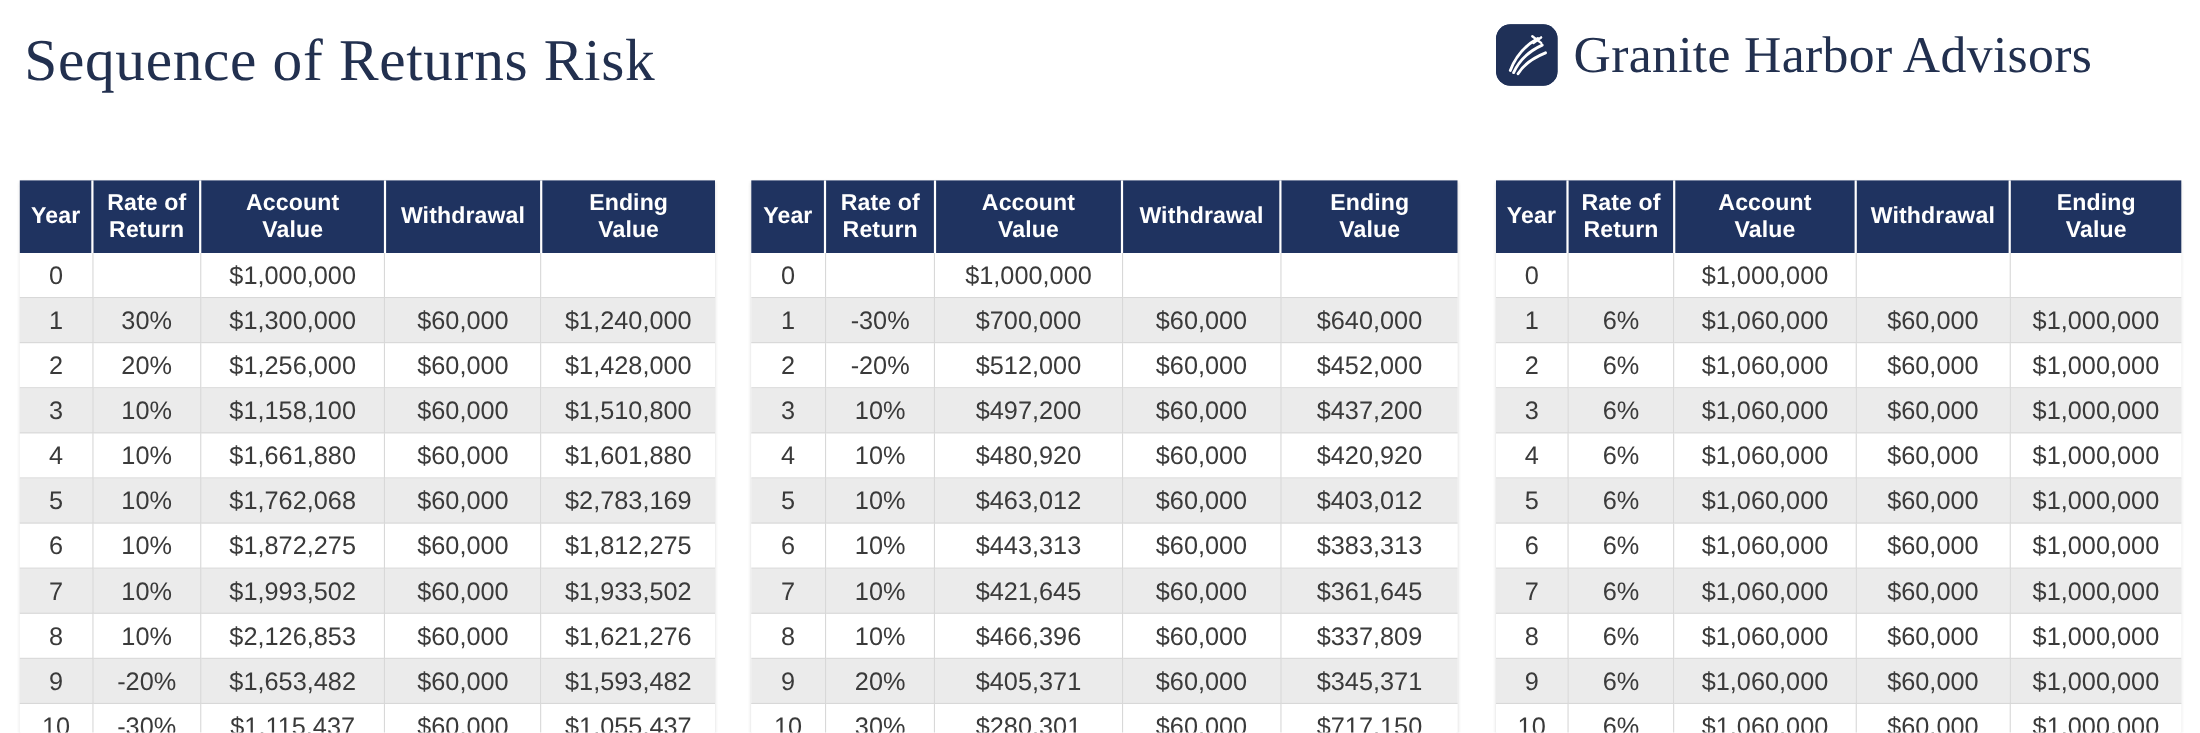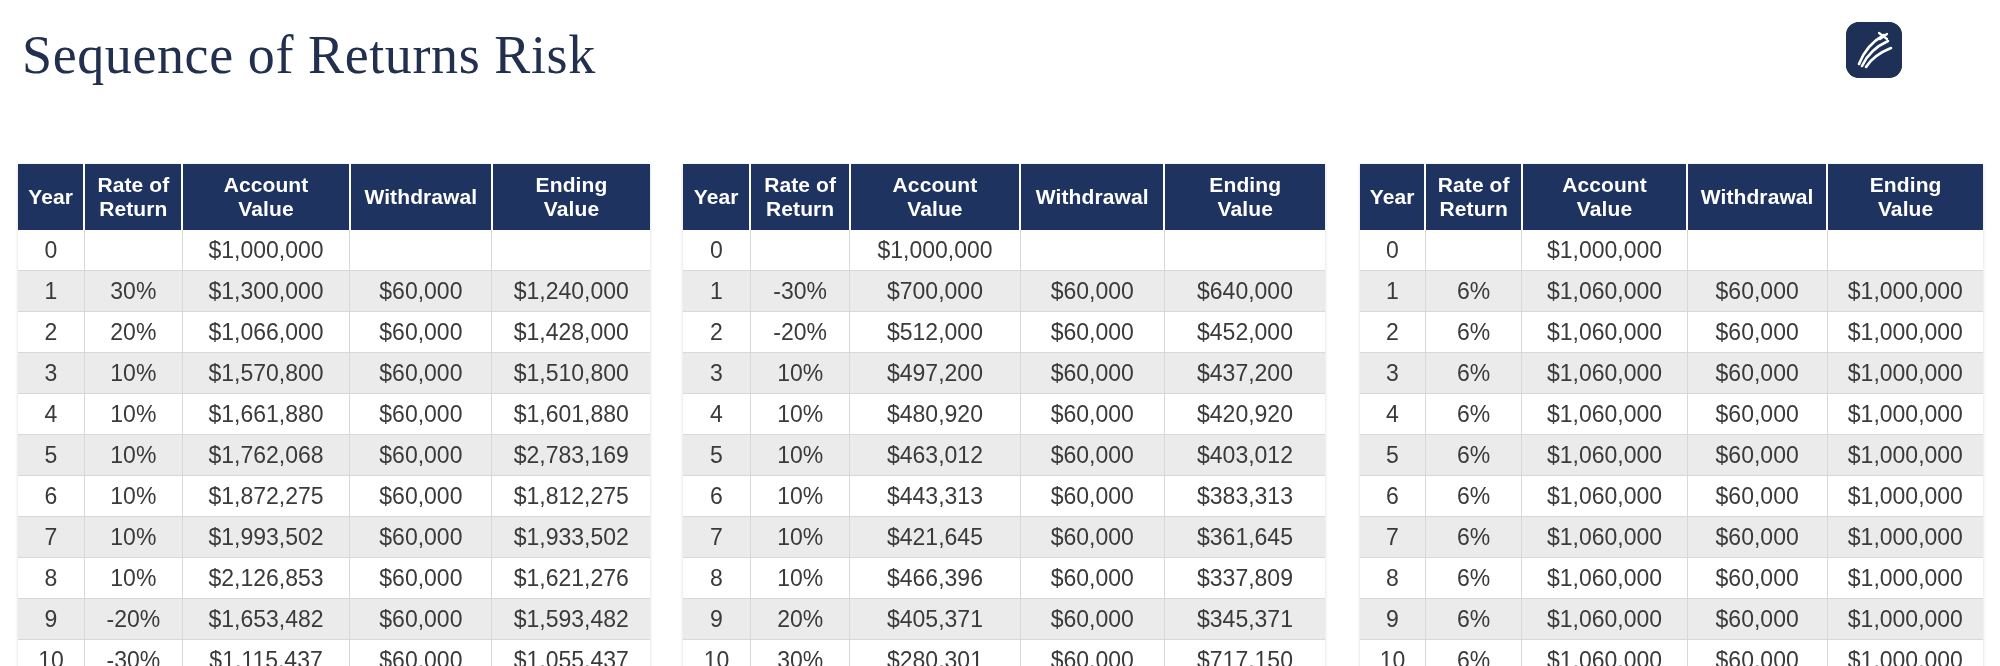--- a/index.html
+++ b/index.html
@@ -132,20 +132,21 @@
       <g fill="none" stroke="#ffffff" stroke-width="2.6" stroke-linecap="round">
         <path d="M38 13 C27 19, 18 29, 13 42"></path>
         <path d="M42 19 C31 24, 21 33, 16 44"></path>
         <path d="M45 26 C35 30, 25 37, 20 45"></path>
       </g>
       <g stroke="#ffffff" stroke-width="2.2" stroke-linecap="round">
         <line x1="33" y1="11" x2="41" y2="17"></line>
         <line x1="41" y1="12" x2="34" y2="17"></line>
       </g>
     </svg>
+    <div class="brand-name">Granite Harbor Advisors</div>
   </div>
 </div>
 
 <div class="tables">
 
   <div class="table-wrap t0">
     <table class="srr">
       <colgroup>
         <col class="c-year">
           <col class="c-ror">
@@ -173,28 +174,28 @@
           <tr class="odd">
             <td>1</td>
             <td>30%</td>
             <td>$1,300,000</td>
             <td>$60,000</td>
             <td>$1,240,000</td>
           </tr>
           <tr class="even">
             <td>2</td>
             <td>20%</td>
-            <td>$1,066,000</td>
+            <td>$1,256,000</td>
             <td>$60,000</td>
             <td>$1,428,000</td>
           </tr>
           <tr class="odd">
             <td>3</td>
             <td>10%</td>
-            <td>$1,570,800</td>
+            <td>$1,158,100</td>
             <td>$60,000</td>
             <td>$1,510,800</td>
           </tr>
           <tr class="even">
             <td>4</td>
             <td>10%</td>
             <td>$1,661,880</td>
             <td>$60,000</td>
             <td>$1,601,880</td>
           </tr>

